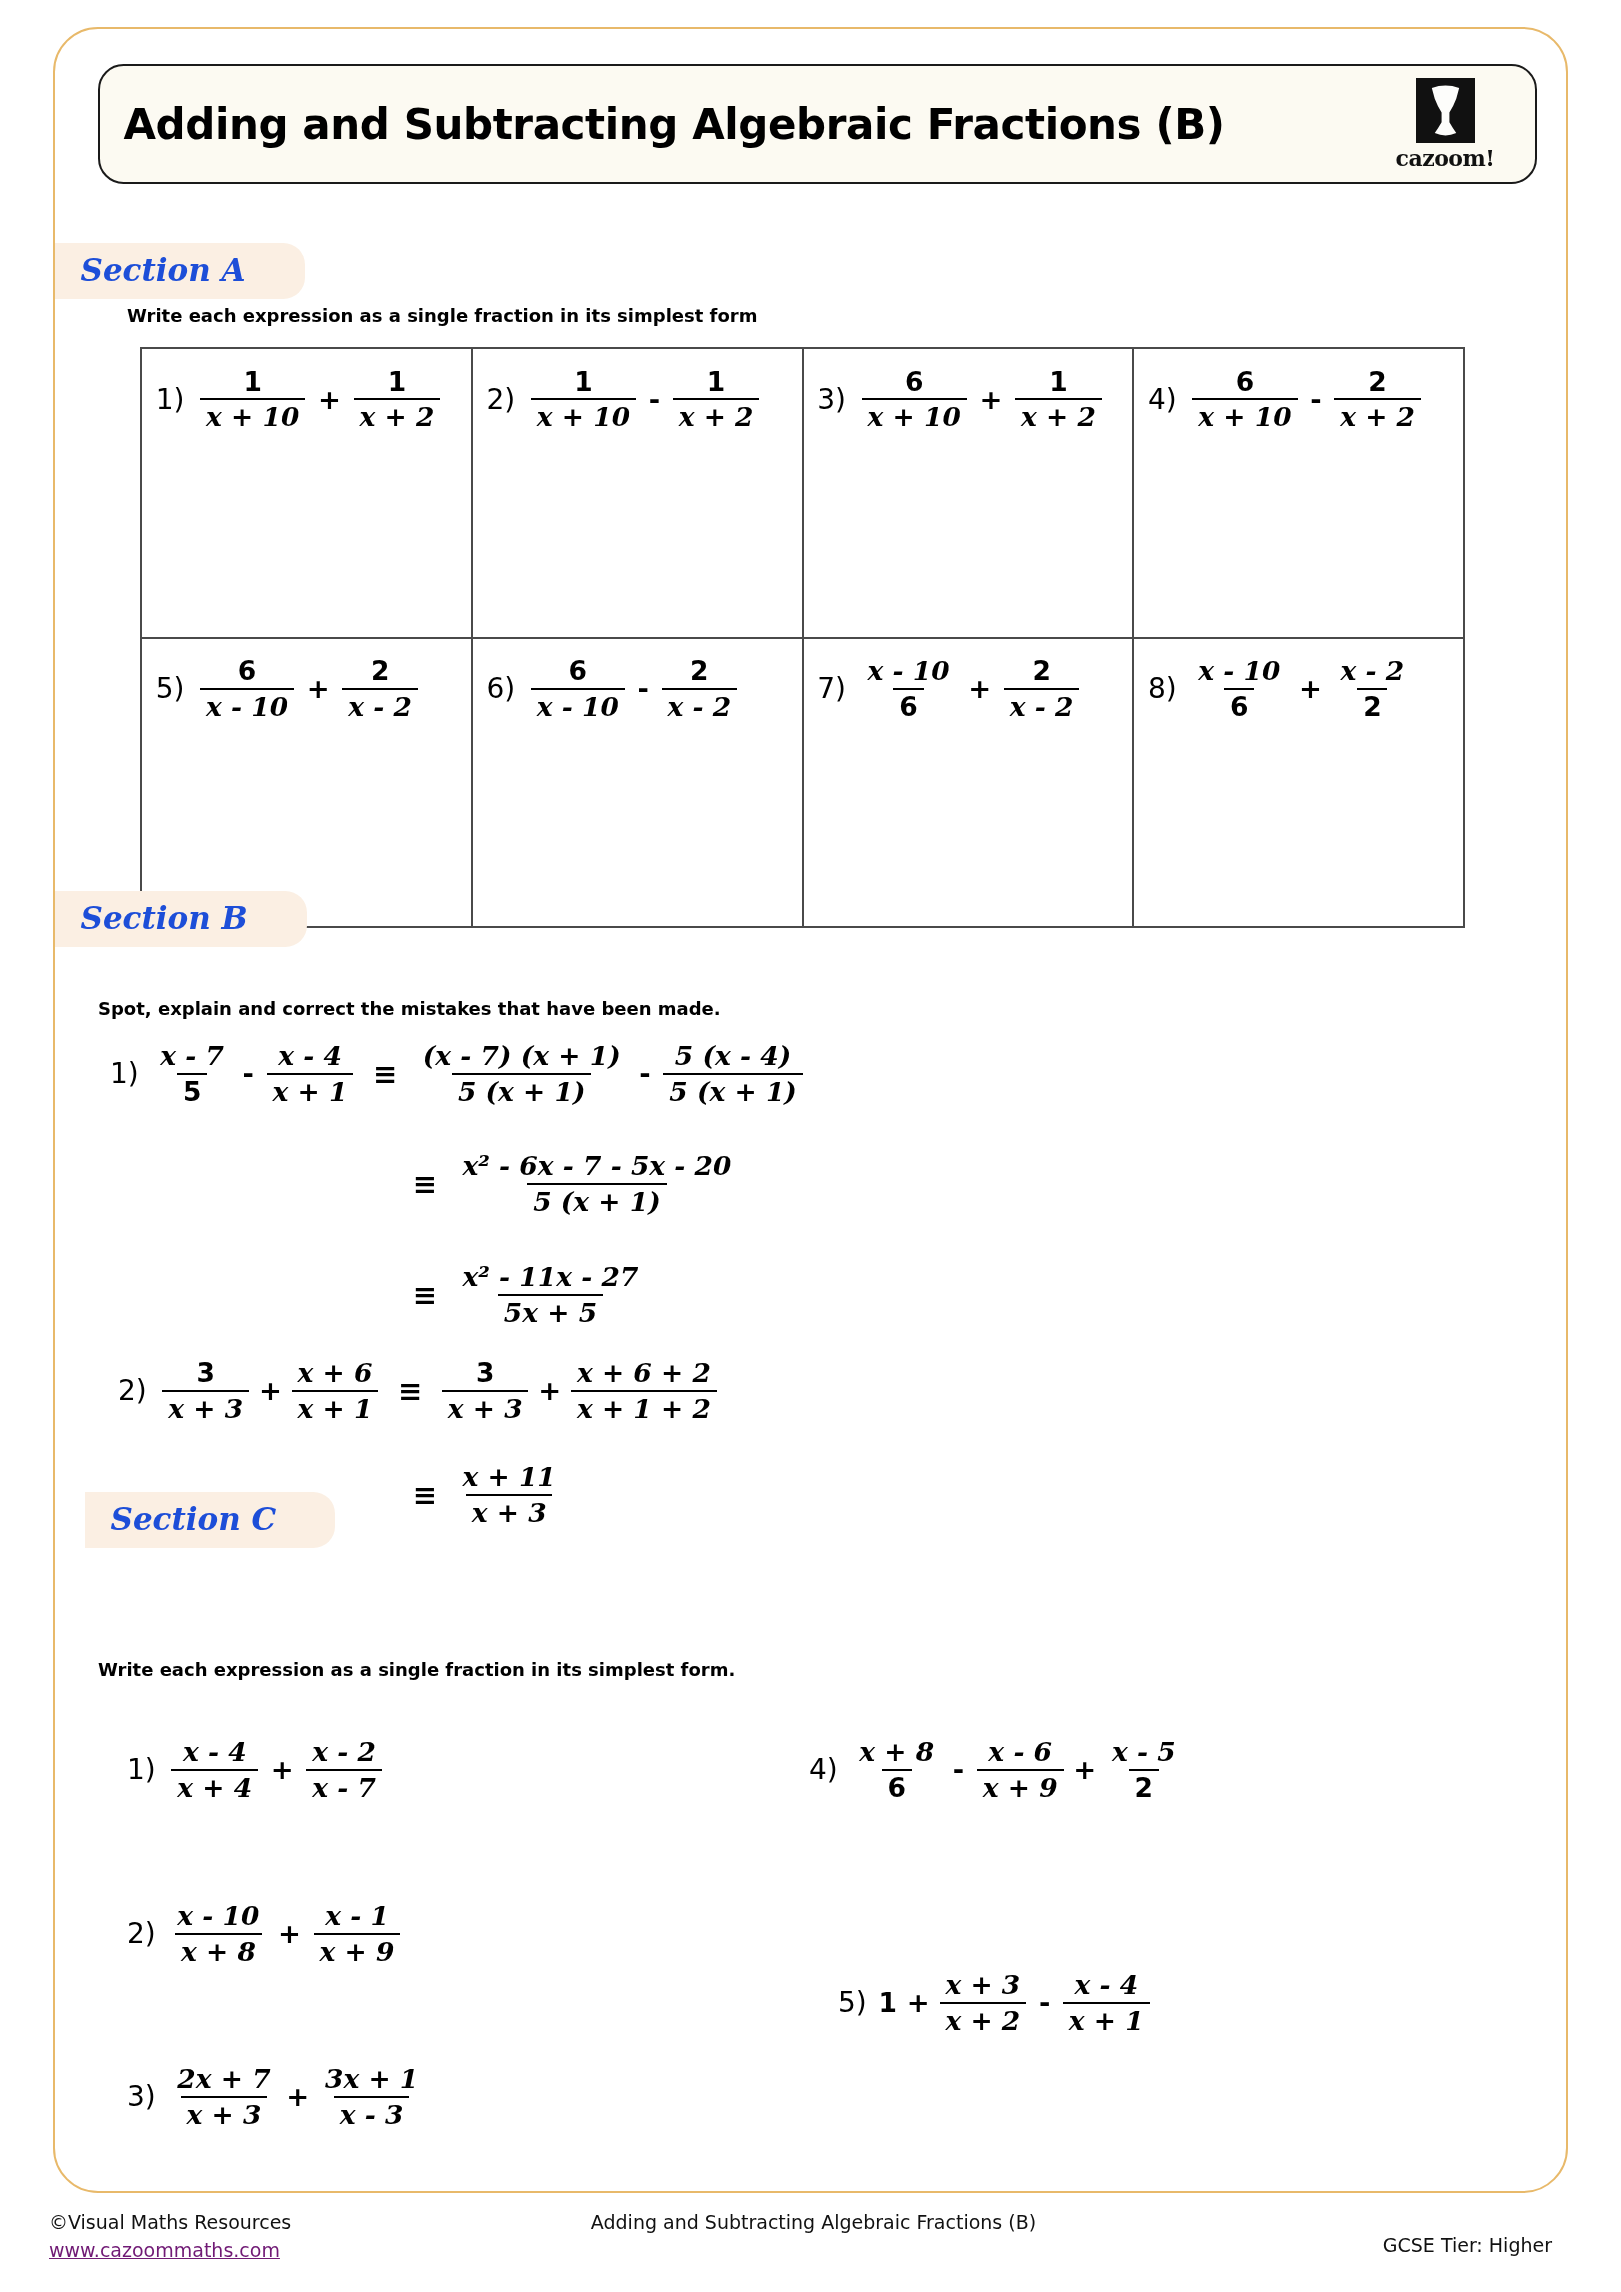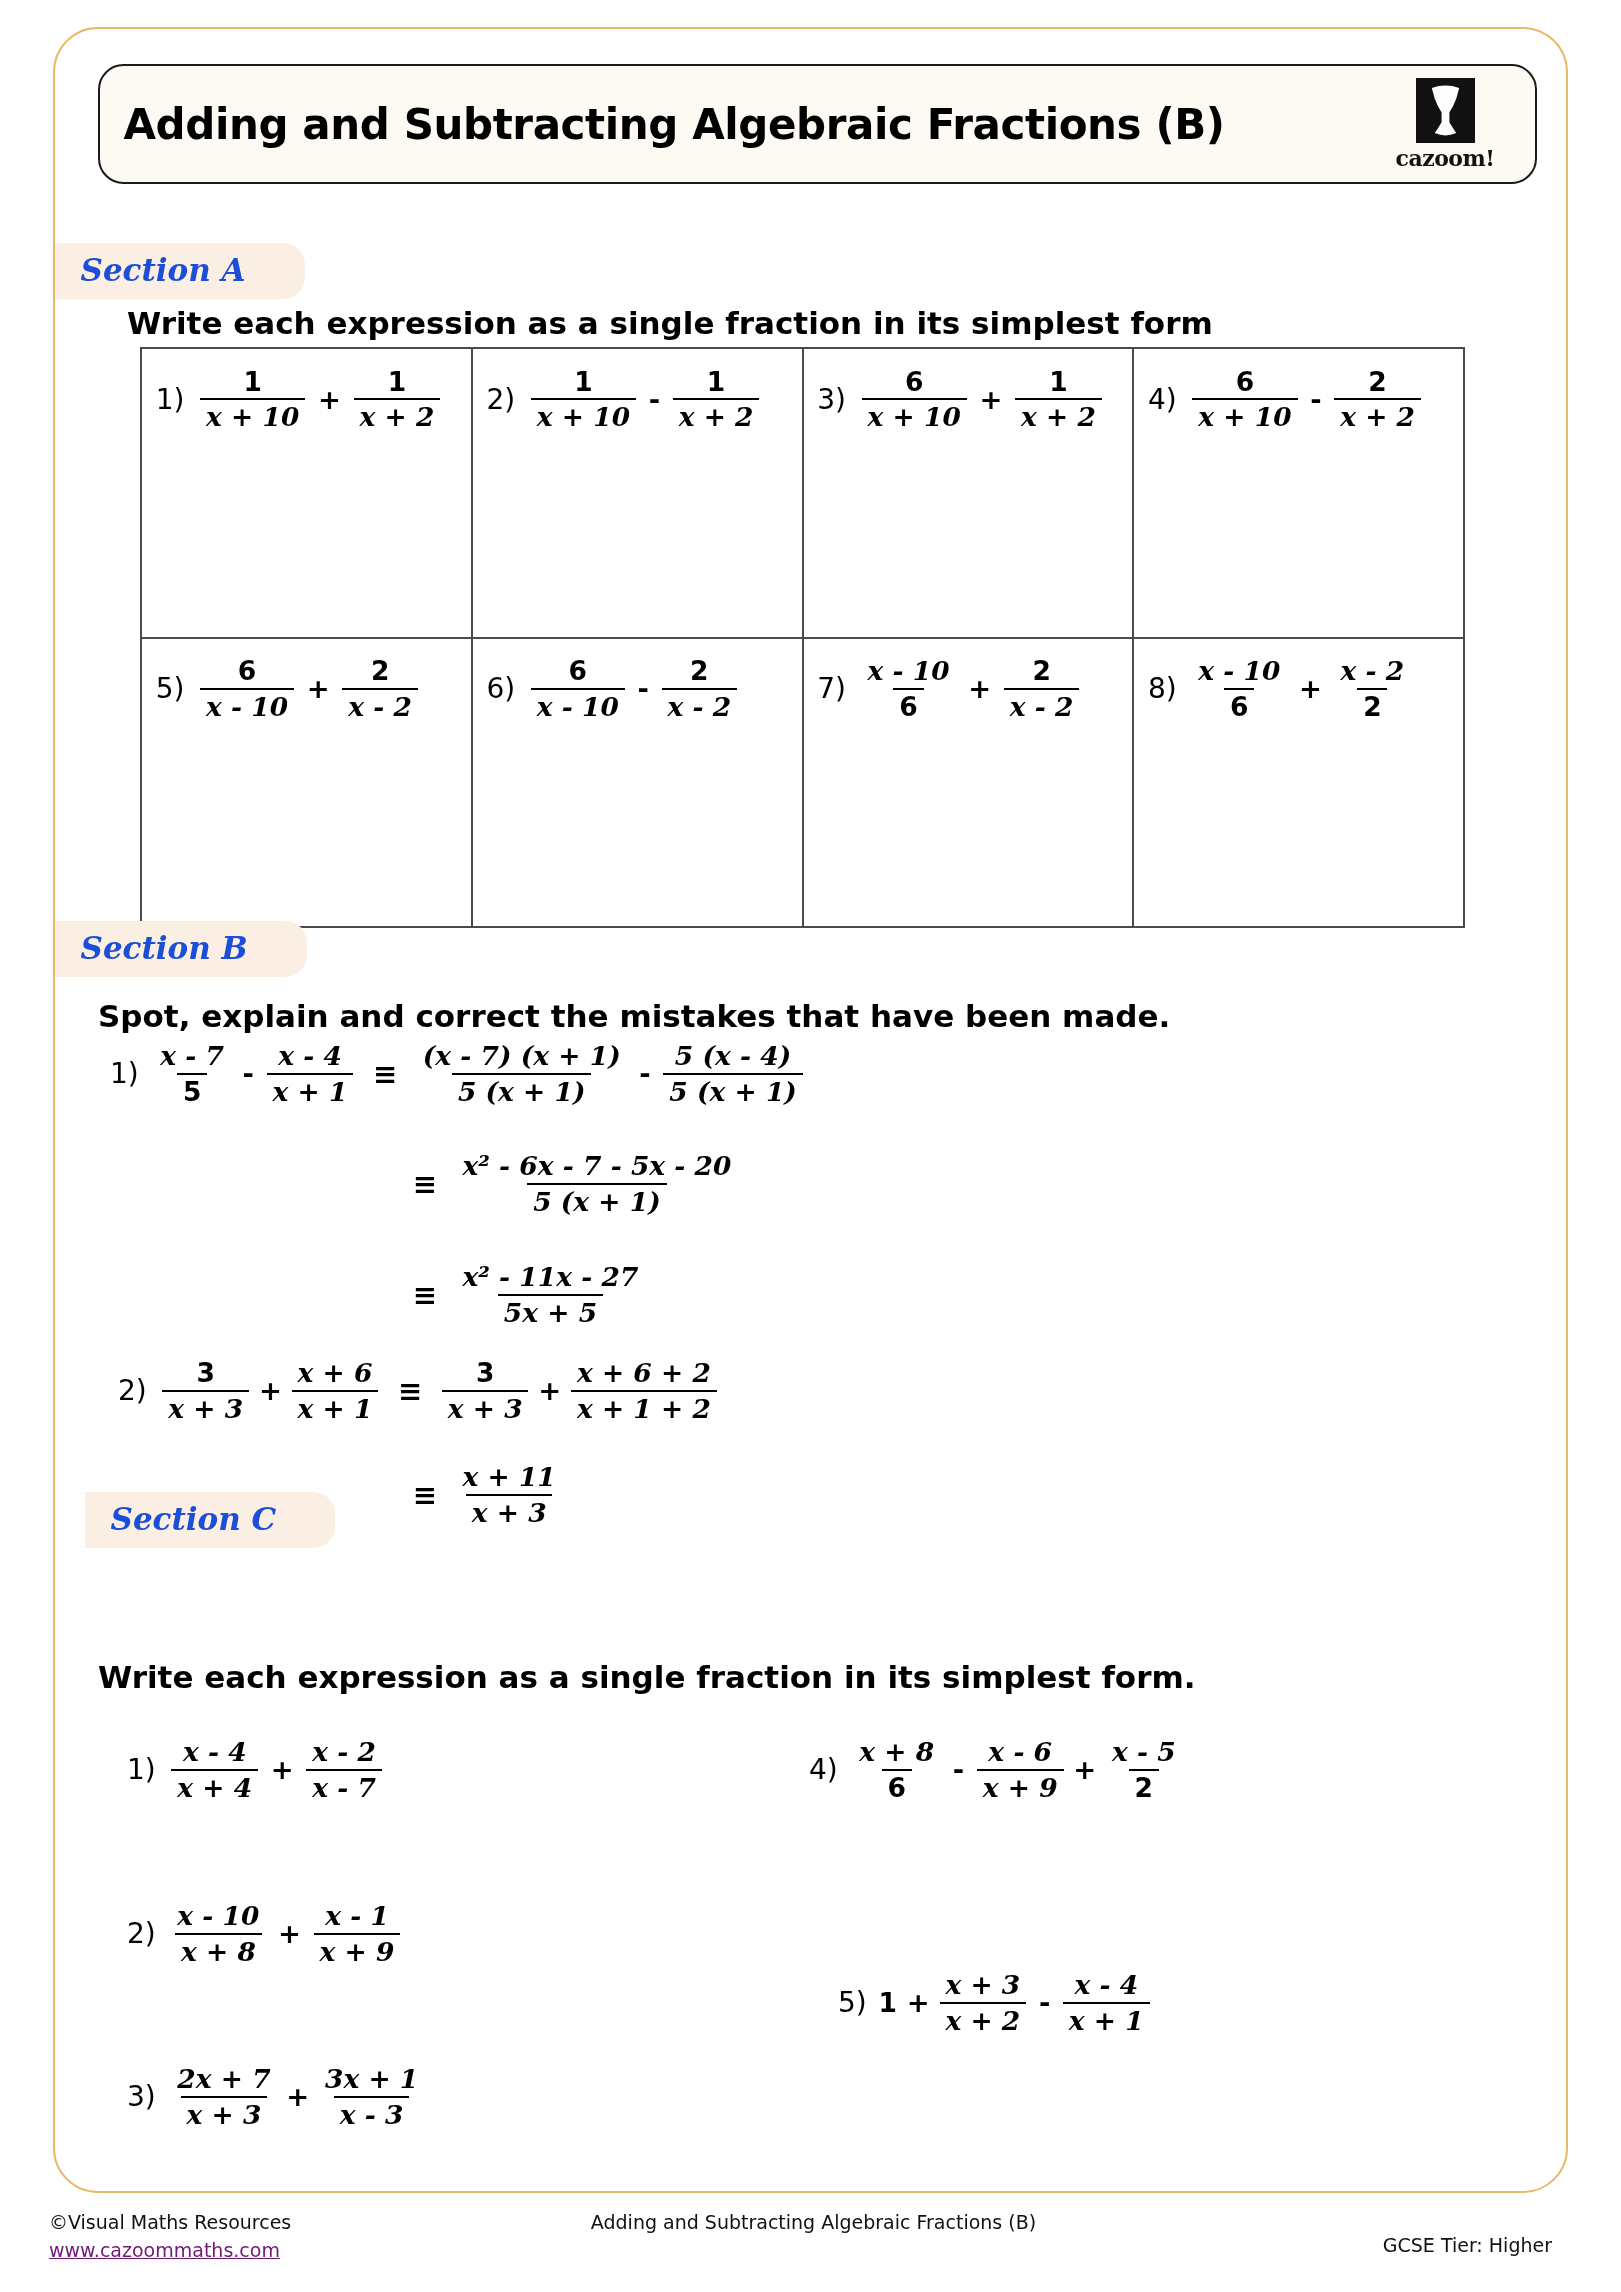--- a/index.html
+++ b/index.html
@@ -91,21 +91,21 @@
     font-style: italic;
     font-size: 31px;
     color: #1d4ed8;
     white-space: nowrap;
   }
 
   .instruction {
     position: absolute;
     font-family: "DejaVu Sans", sans-serif;
     font-weight: bold;
-    font-size: 31px;
+    font-size: 18px;
     color: #000;
     white-space: nowrap;
   }
 
   
   .mrow {
     display: flex;
     align-items: center;
     font-family: "DejaVu Sans", sans-serif;
     font-size: 26.5px;
@@ -320,21 +320,21 @@
         <span class="frac">
           <span class="num it">x - 2</span>
           <span class="den">2</span>
         </span>
       </div>
     </td>
   </tr>
 </tbody>
   </table>
 
-<div class="section-label" style="top:921px;">Section B</div>
+<div class="section-label" style="top:891px;">Section B</div>
 <div class="instruction" style="left:98px; top:998px;">Spot, explain and correct the mistakes that have been made.</div>
 
 <div class="bline mrow" style="left:110px; top:1041px;">
   <span class="qnum">1)</span>
   <span class="frac">
     <span class="num it">x - 7</span>
     <span class="den">5</span>
   </span>
   <span class="op">-</span>
   <span class="frac">

